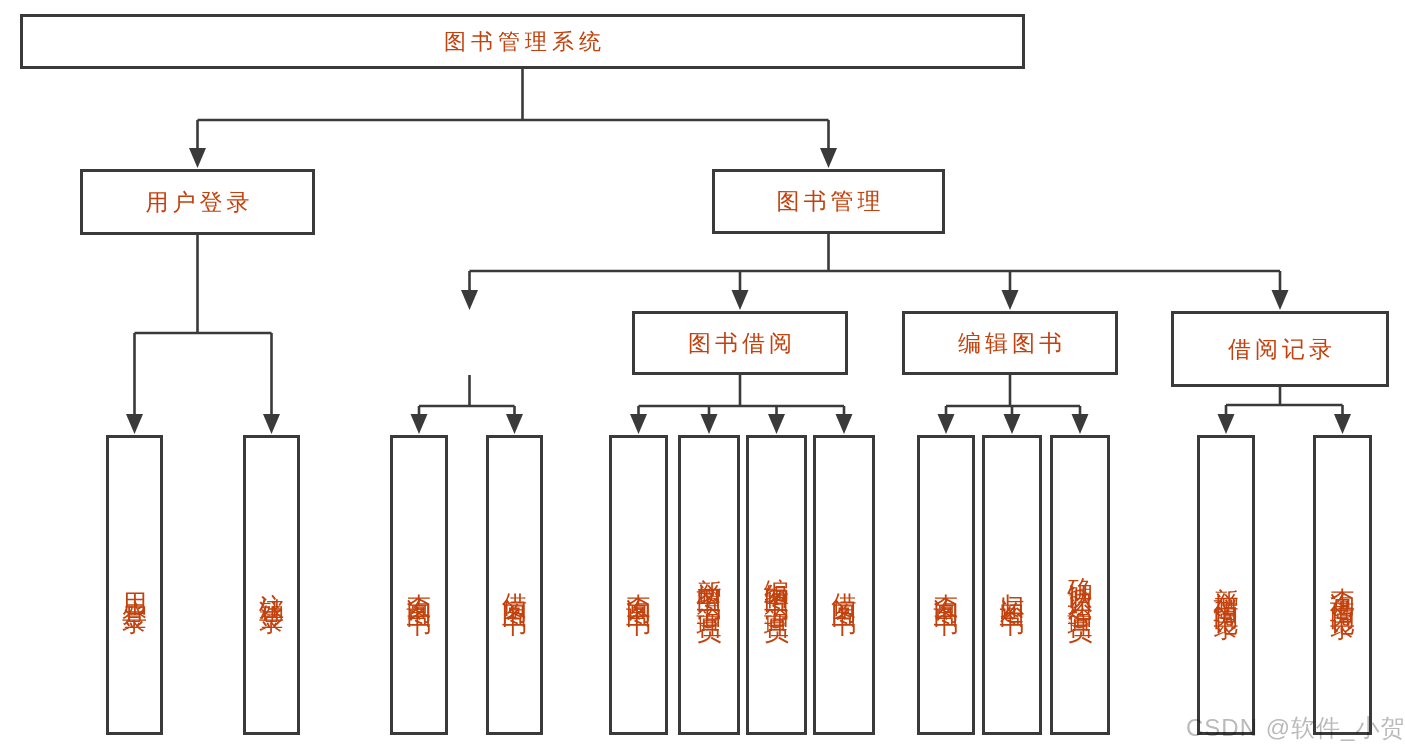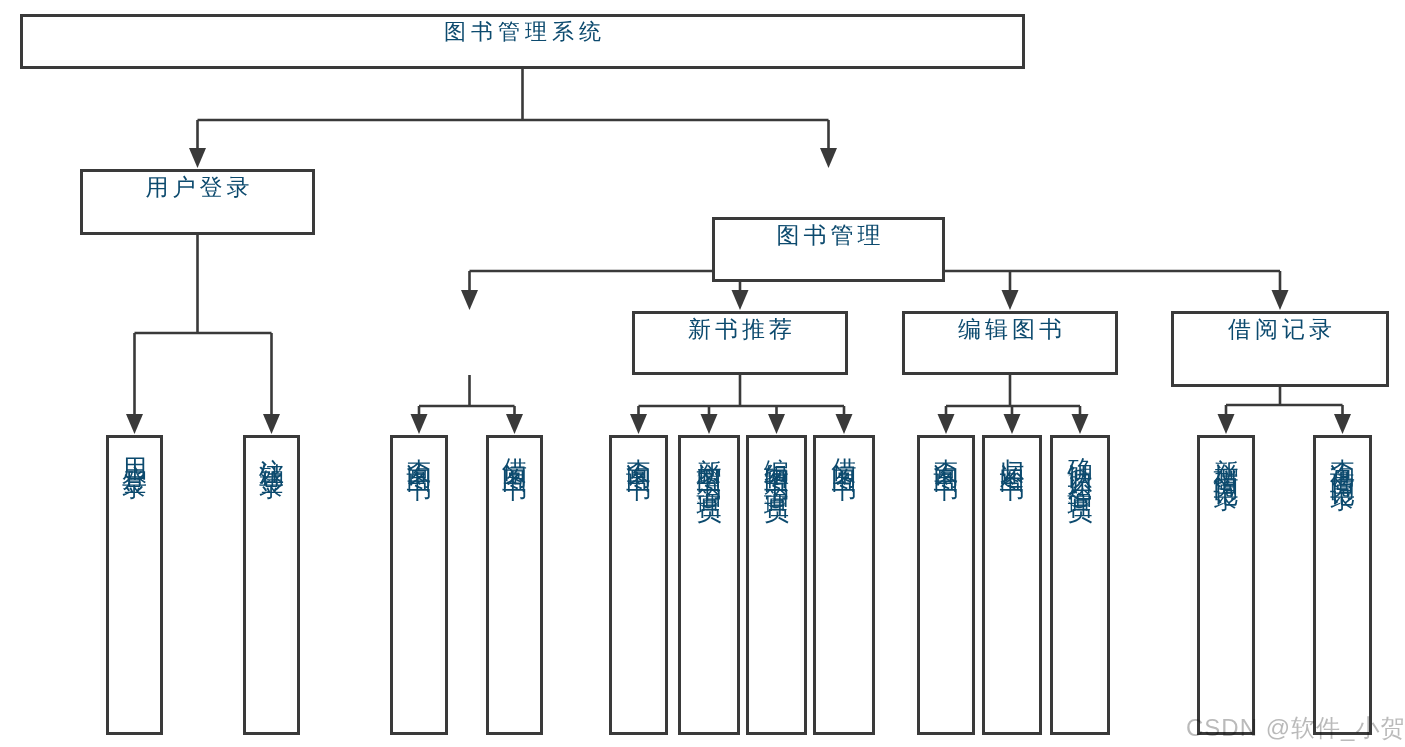--- a/index.html
+++ b/index.html
@@ -16,23 +16,23 @@
     left: 0; top: 0;
     width: 1405px; height: 747px;
     z-index: 0;
   }
   .node {
     position: absolute;
     box-sizing: border-box;
     background: #ffffff;
     border: 3px solid #3a3a3a;
     display: flex;
-    align-items: flex-start;
+    align-items: center;
     justify-content: center;
-    color: #0c4a6e;
+    color: #c2410c;
     z-index: 1;
     overflow: hidden;
   }
   .h-node span {
     font-size: 23px;
     letter-spacing: 4px;
     padding-left: 4px; 
     white-space: nowrap;
   }
   .root-node span {
@@ -105,26 +105,26 @@
     </g>
   </svg>
 
   <div class="node root-node" style="left:20px; top:14px; width:1005px; height:55px;">
     <span>图书管理系统</span>
   </div>
 
   <div class="node h-node" style="left:80px; top:169px; width:235px; height:66px;">
     <span>用户登录</span>
   </div>
-  <div class="node h-node" style="left:712px; top:169px; width:233px; height:65px;margin-top:48px;">
+  <div class="node h-node" style="left:712px; top:169px; width:233px; height:65px;">
     <span>图书管理</span>
   </div>
 
   <div class="node h-node" style="left:632px; top:311px; width:216px; height:64px;">
-    <span>新书推荐</span>
+    <span>图书借阅</span>
   </div>
   <div class="node h-node" style="left:902px; top:311px; width:216px; height:64px;">
     <span>编辑图书</span>
   </div>
   <div class="node h-node" style="left:1171px; top:311px; width:218px; height:76px;">
     <span>借阅记录</span>
   </div>
 
   <div class="node v-node" style="left:106px; top:435px; width:57px; height:300px;">
     <span>用户登录</span>

